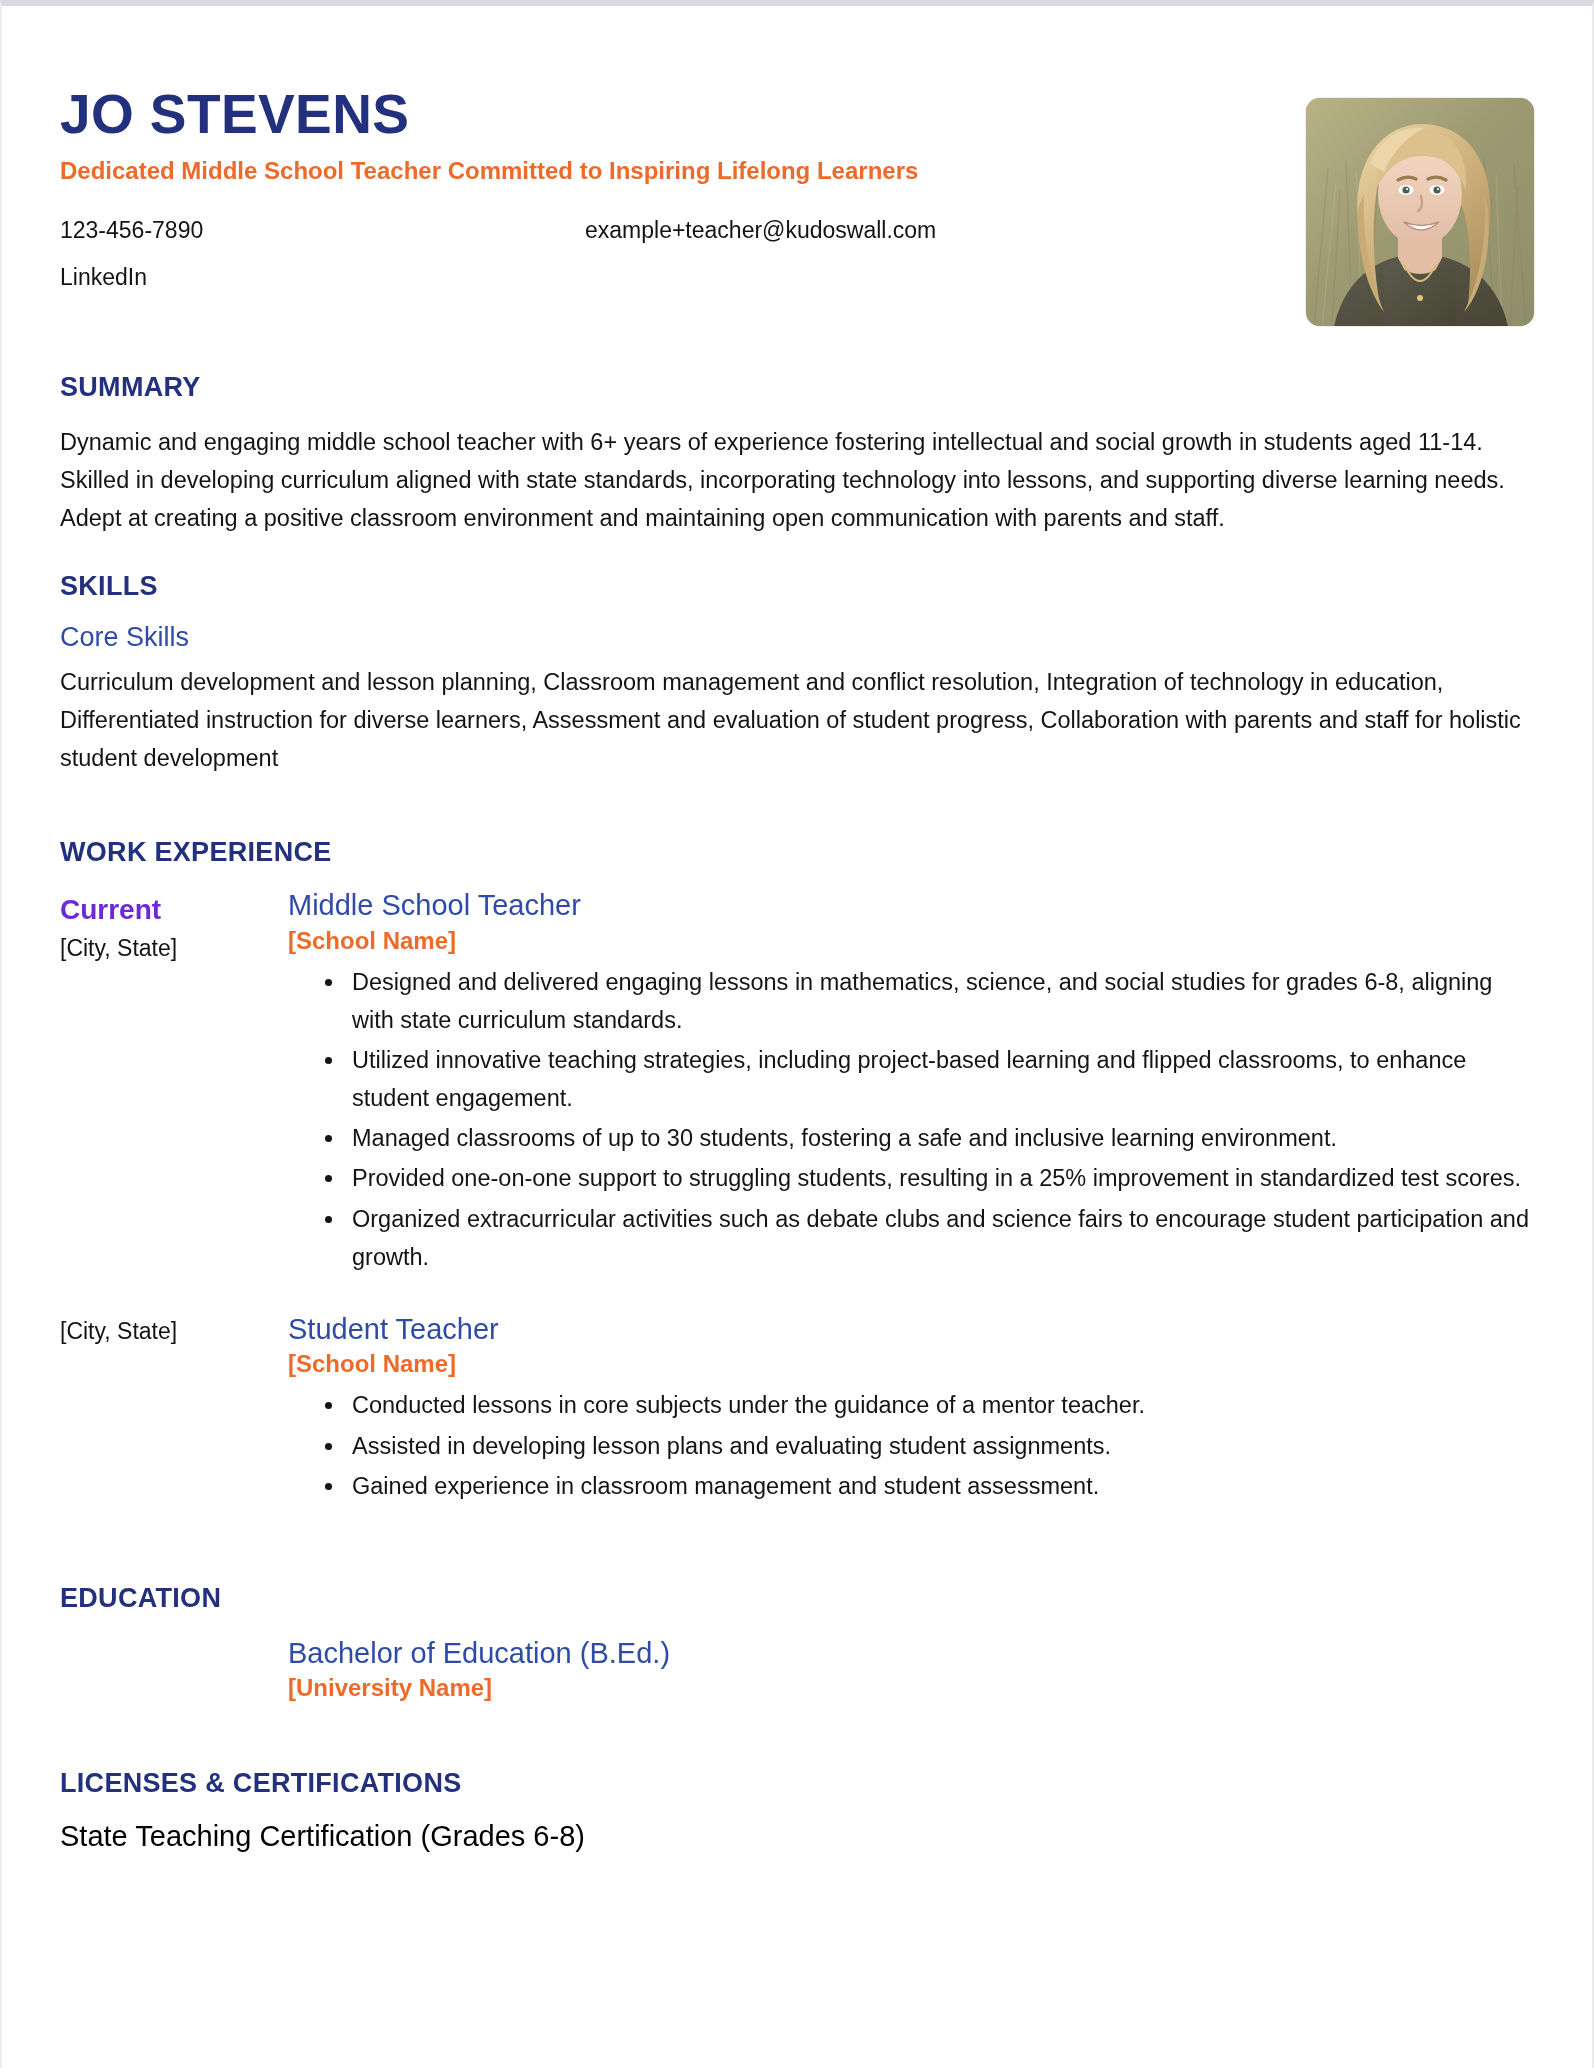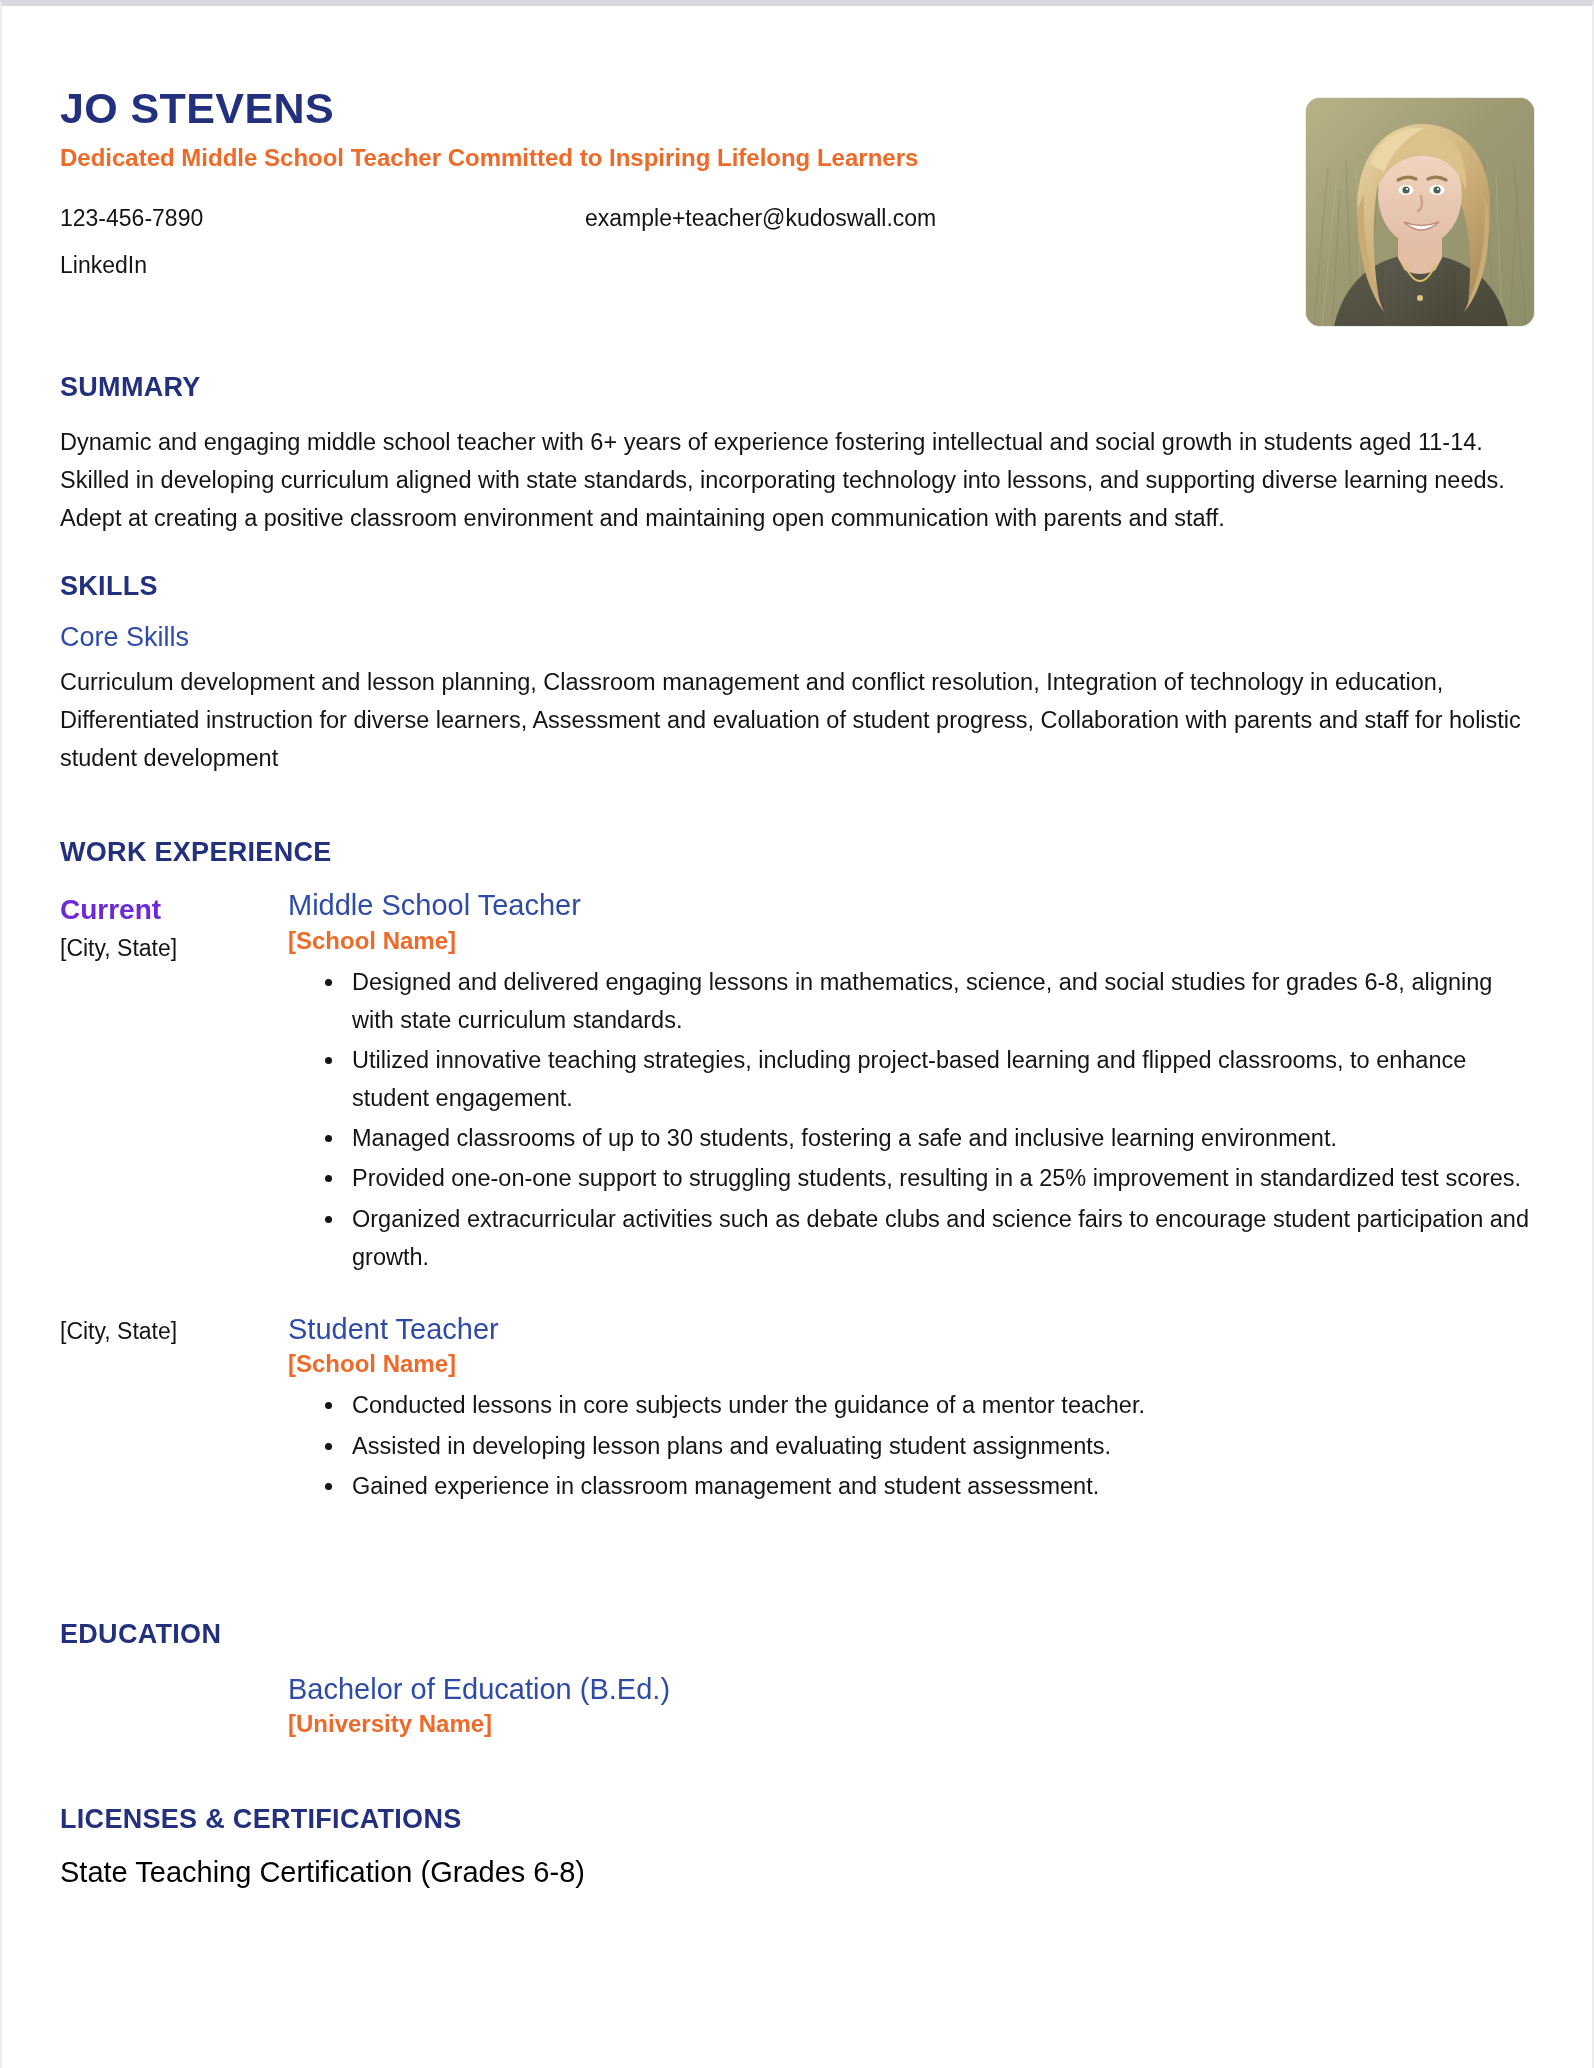--- a/index.html
+++ b/index.html
@@ -33,21 +33,21 @@
   .header {
     display: flex;
     align-items: flex-start;
     justify-content: space-between;
   }
   .header-left {
     width: 1080px;
   }
   .full-name {
     color: #22307d;
-    font-size: 43px;
+    font-size: 55px;
     font-weight: 800;
     letter-spacing: 0.4px;
     line-height: 1.05;
     margin: 0 0 12px 0;
     text-transform: uppercase;
   }
   .headline {
     color: #ee6a28;
     font-size: 24px;
     font-weight: 800;
@@ -100,21 +100,21 @@
   .sub-title {
     color: #2f4ba8;
     font-size: 27px;
     font-weight: 400;
     margin: 0 0 10px 0;
   }
 
   #skills.section { margin-top: 34px; }
   #summary.section { margin-top: 46px; }
   #work.section { margin-top: 60px; }
-  #education.section { margin-top: 112px; }
+  #education.section { margin-top: 76px; }
   #licenses.section { margin-top: 66px; }
 
   
   .job {
     display: flex;
     align-items: flex-start;
     margin-bottom: 12px;
   }
   .job-meta {
     width: 228px;

